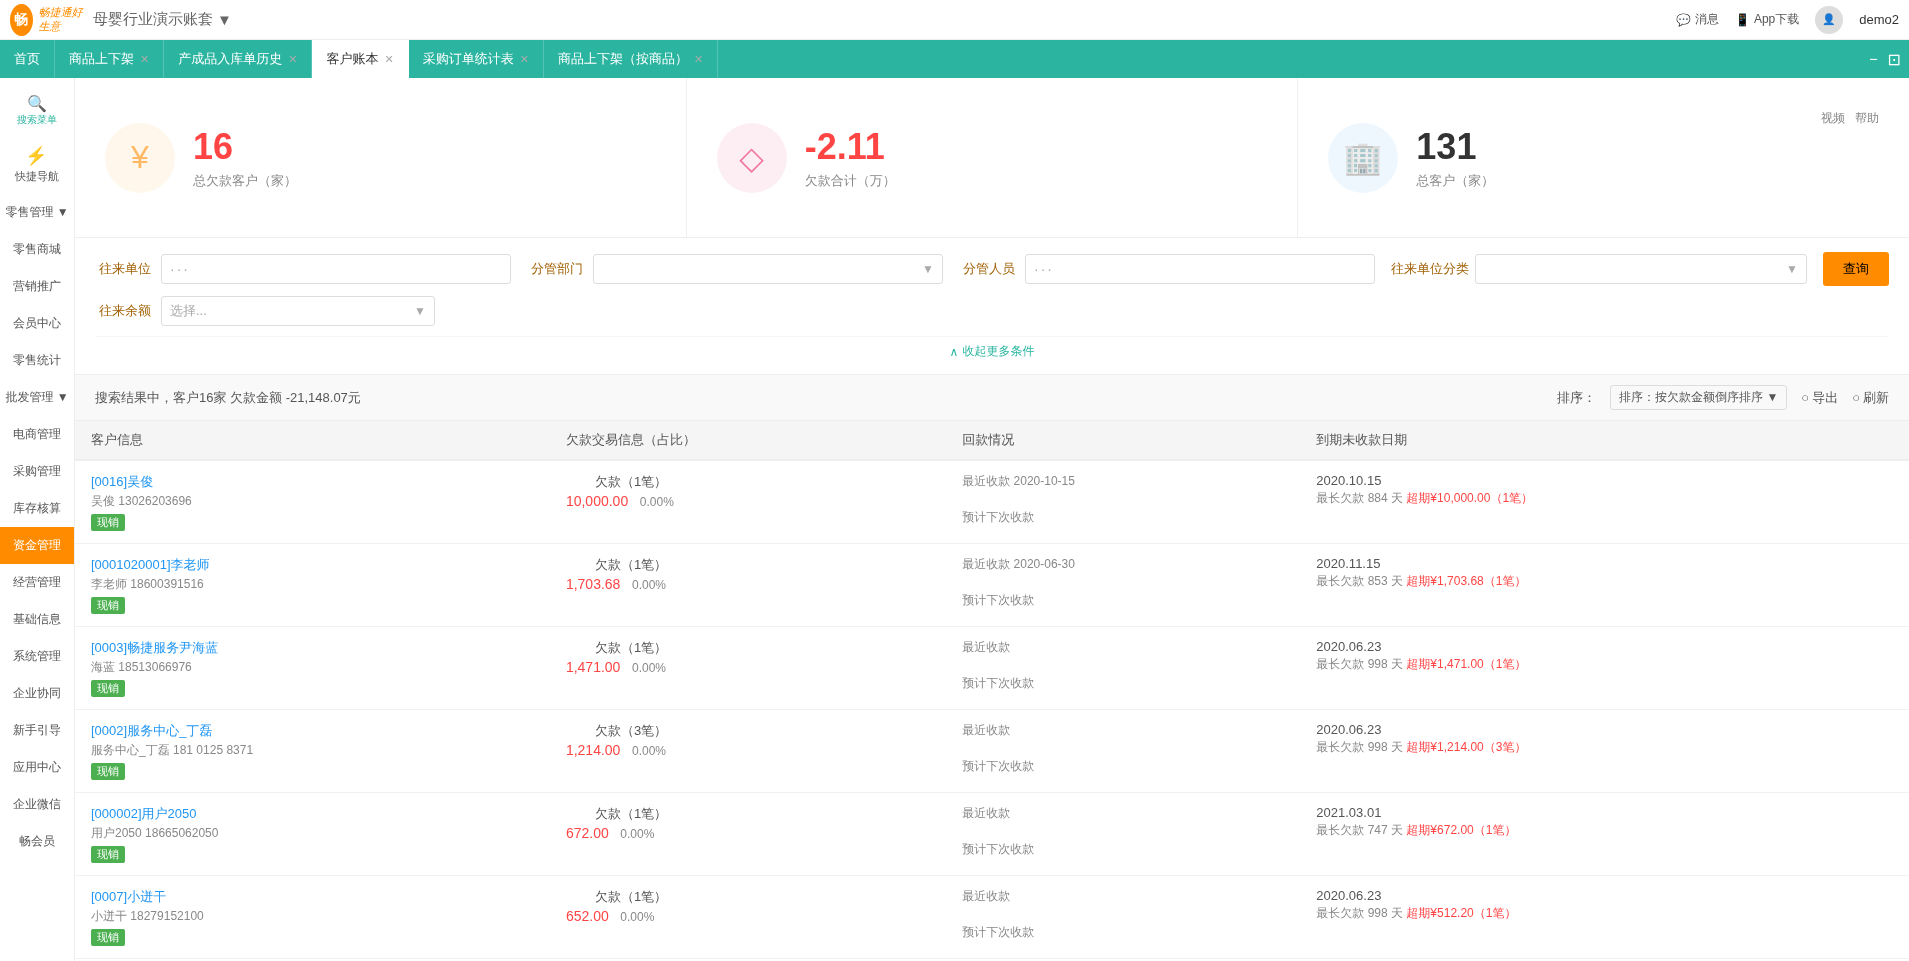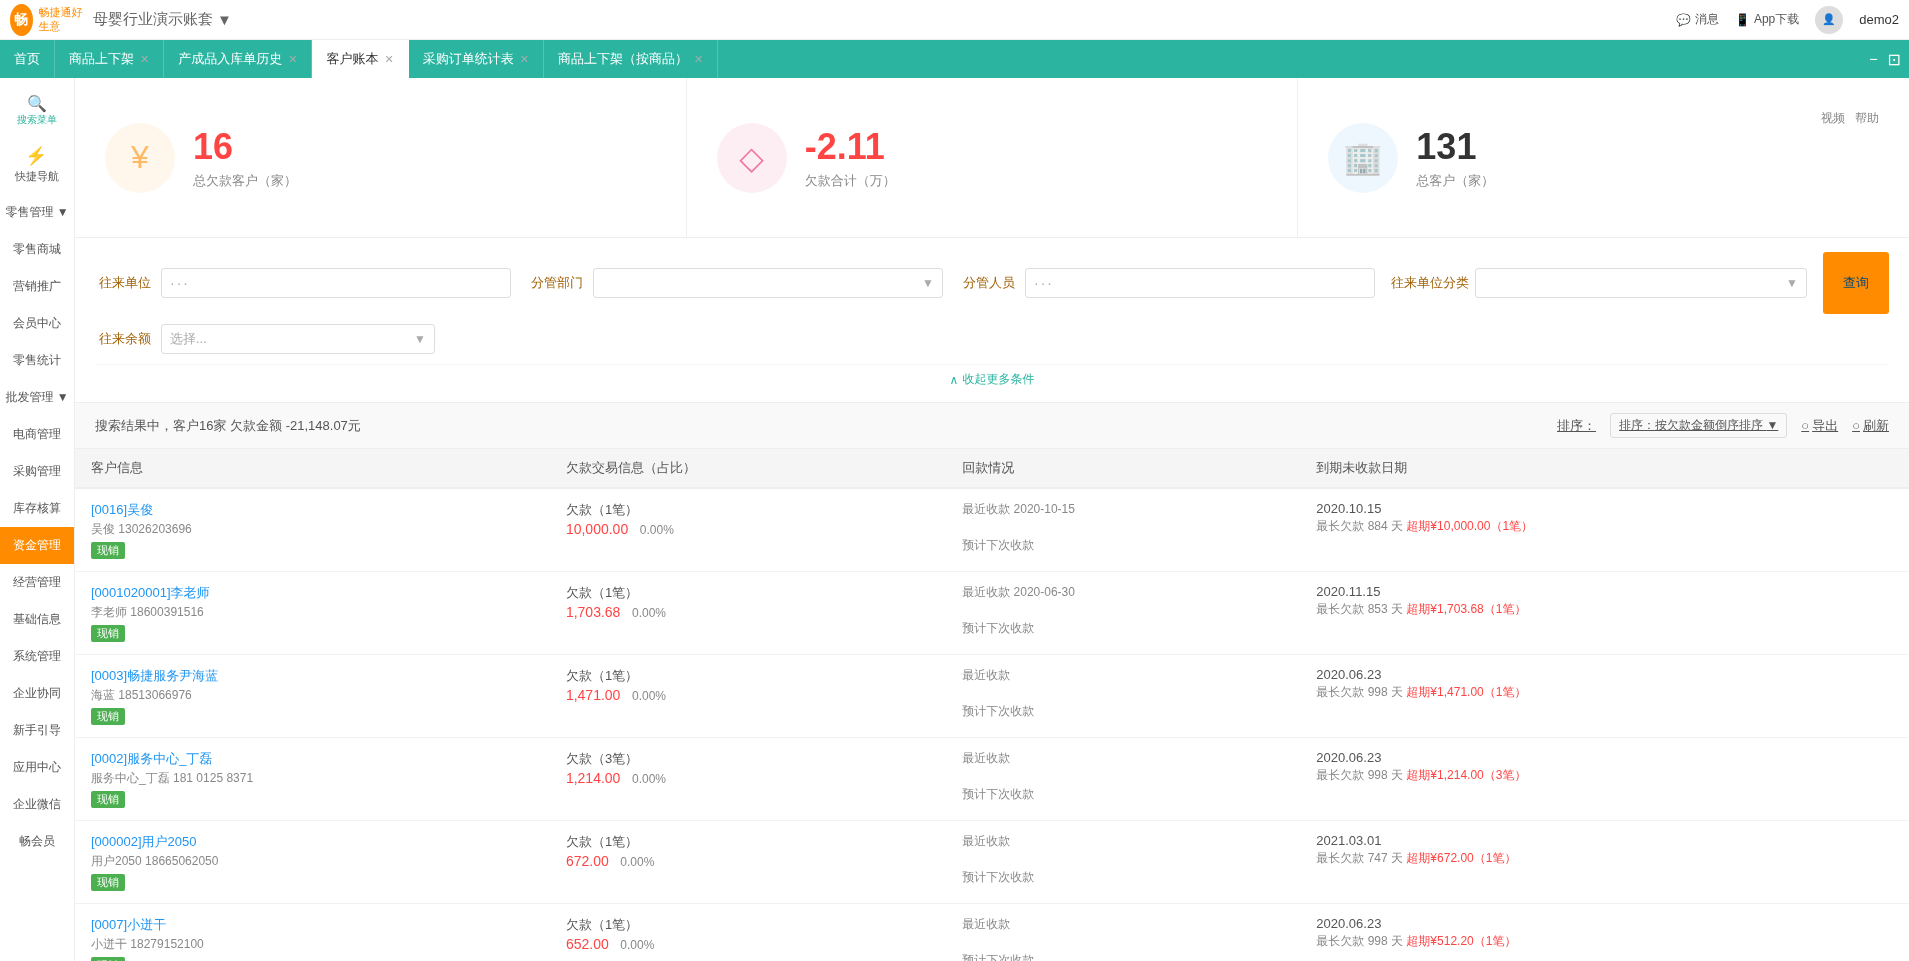--- a/index.html
+++ b/index.html
@@ -4,21 +4,21 @@
   <style>
     * { box-sizing: border-box; margin: 0; padding: 0; }
     body { font-family: 'Microsoft YaHei', sans-serif; font-size: 13px; background: #f5f5f5; color: #333; overflow: hidden; }
 
     
     .app-container { display: flex; flex-direction: column; height: 961px; width: 1909px; }
     .top-bar { display: flex; align-items: center; height: 40px; background: #fff; border-bottom: 1px solid #eee; padding: 0 10px; }
     .top-bar-left { display: flex; align-items: center; gap: 8px; flex: 1; }
     .logo-area { display: flex; align-items: center; gap: 6px; width: 75px; }
     .logo-icon { width: 32px; height: 32px; background: #ff8c00; border-radius: 50%; display: flex; align-items: center; justify-content: center; color: #fff; font-size: 14px; font-weight: bold; }
-    .logo-text { font-size: 11px; color: #ff8c00; line-height: 1.2; }
+    .logo-text { font-size: 11px; color: #ff8c00; line-height: 1.2; font-style: italic; }
     .breadcrumb-area { display: flex; align-items: center; gap: 4px; color: #666; font-size: 15px; }
     .top-bar-right { display: flex; align-items: center; gap: 16px; }
     .top-bar-right .btn-msg, .top-bar-right .btn-app { display: flex; align-items: center; gap: 4px; font-size: 12px; color: #555; cursor: pointer; }
     .avatar { width: 28px; height: 28px; border-radius: 50%; background: #ddd; overflow: hidden; display: flex; align-items: center; justify-content: center; font-size: 11px; }
     .username { font-size: 13px; color: #333; }
 
     
     .tabs-bar { display: flex; align-items: center; background: #2bb5a0; height: 38px; overflow: hidden; }
     .tab-item { display: flex; align-items: center; height: 38px; padding: 0 14px; font-size: 13px; color: #fff; cursor: pointer; white-space: nowrap; border-right: 1px solid rgba(255,255,255,0.2); gap: 6px; }
     .tab-item.home { background: transparent; }
@@ -58,42 +58,42 @@
     .stat-help span { font-size: 12px; color: #888; cursor: pointer; }
 
     
     .filter-area { background: #fff; margin: 0; padding: 14px 20px 8px; border-bottom: 1px solid #eee; }
     .filter-row { display: flex; align-items: center; gap: 16px; margin-bottom: 10px; }
     .filter-item { display: flex; align-items: center; gap: 6px; flex: 1; }
     .filter-label { font-size: 13px; color: #a16207; white-space: nowrap; min-width: 60px; text-align: center; }
     .filter-input { flex: 1; height: 30px; border: 1px solid #ddd; border-radius: 3px; padding: 0 8px; font-size: 13px; display: flex; align-items: center; justify-content: space-between; cursor: pointer; background: #fff; }
     .filter-input .dots { color: #aaa; letter-spacing: 2px; font-size: 14px; }
     .filter-input .arrow { color: #aaa; font-size: 12px; }
-    .btn-query { background: #ff8c00; color: #0c4a6e; border: none; border-radius: 3px; padding: 22px 20px; font-size: 13px; cursor: pointer; white-space: nowrap; }
+    .btn-query { background: #ff8c00; color: #000000; border: none; border-radius: 3px; padding: 8px 20px; font-size: 13px; cursor: pointer; white-space: nowrap; }
     .filter-collapse { display: flex; align-items: center; justify-content: center; gap: 4px; color: #2bb5a0; font-size: 12px; cursor: pointer; padding: 6px 0; border-top: 1px solid #f5f5f5; margin-top: 4px; }
 
     
     .results-bar { display: flex; align-items: center; justify-content: space-between; padding: 10px 20px; background: #f9f9f9; border-bottom: 1px solid #eee; }
     .results-info { font-size: 13px; color: #555; }
-    .results-actions { display: flex; align-items: center; gap: 14px; font-size: 13px; color: #555; text-decoration: underline; }
+    .results-actions { display: flex; align-items: center; gap: 14px; font-size: 13px; color: #555; }
     .sort-select { border: 1px solid #ddd; border-radius: 3px; padding: 3px 8px; font-size: 12px; color: #555; cursor: pointer; }
     .results-btn { display: flex; align-items: center; gap: 3px; cursor: pointer; color: #555; }
 
     
     .data-table { background: #fff; width: 100%; border-collapse: collapse; }
     .data-table thead tr { background: #f5f5f5; border-bottom: 2px solid #eee; }
     .data-table thead th { padding: 10px 16px; text-align: left; font-size: 13px; color: #555; font-weight: normal; }
     .data-table tbody tr { border-bottom: 1px solid #f2f2f2; }
     .data-table tbody td { padding: 12px 16px; vertical-align: top; }
 
     .customer-name { color: #2196F3; font-size: 13px; cursor: pointer; }
     .customer-sub { font-size: 12px; color: #888; margin-top: 2px; }
     .tag-xian { display: inline-block; background: #4caf50; color: #fff; font-size: 11px; padding: 1px 6px; border-radius: 2px; margin-top: 4px; }
 
-    .debt-count { font-size: 13px; color: #555; margin-bottom: 2px; }
+    .debt-count { font-size: 13px; color: #555; margin-bottom: 2px; margin-left: 29px; }
     .debt-amount { color: #ff4444; font-size: 14px; font-weight: normal; }
     .debt-pct { font-size: 12px; color: #888; margin-left: 8px; }
 
     .collect-date { font-size: 12px; color: #888; }
     .collect-next { font-size: 12px; color: #888; margin-top: 19px; }
 
     .overdue-date { font-size: 13px; color: #555; margin-bottom: 2px; }
     .overdue-days { font-size: 12px; color: #888; }
     .overdue-link { color: #ff4444; font-size: 12px; cursor: pointer; }
   </style>

